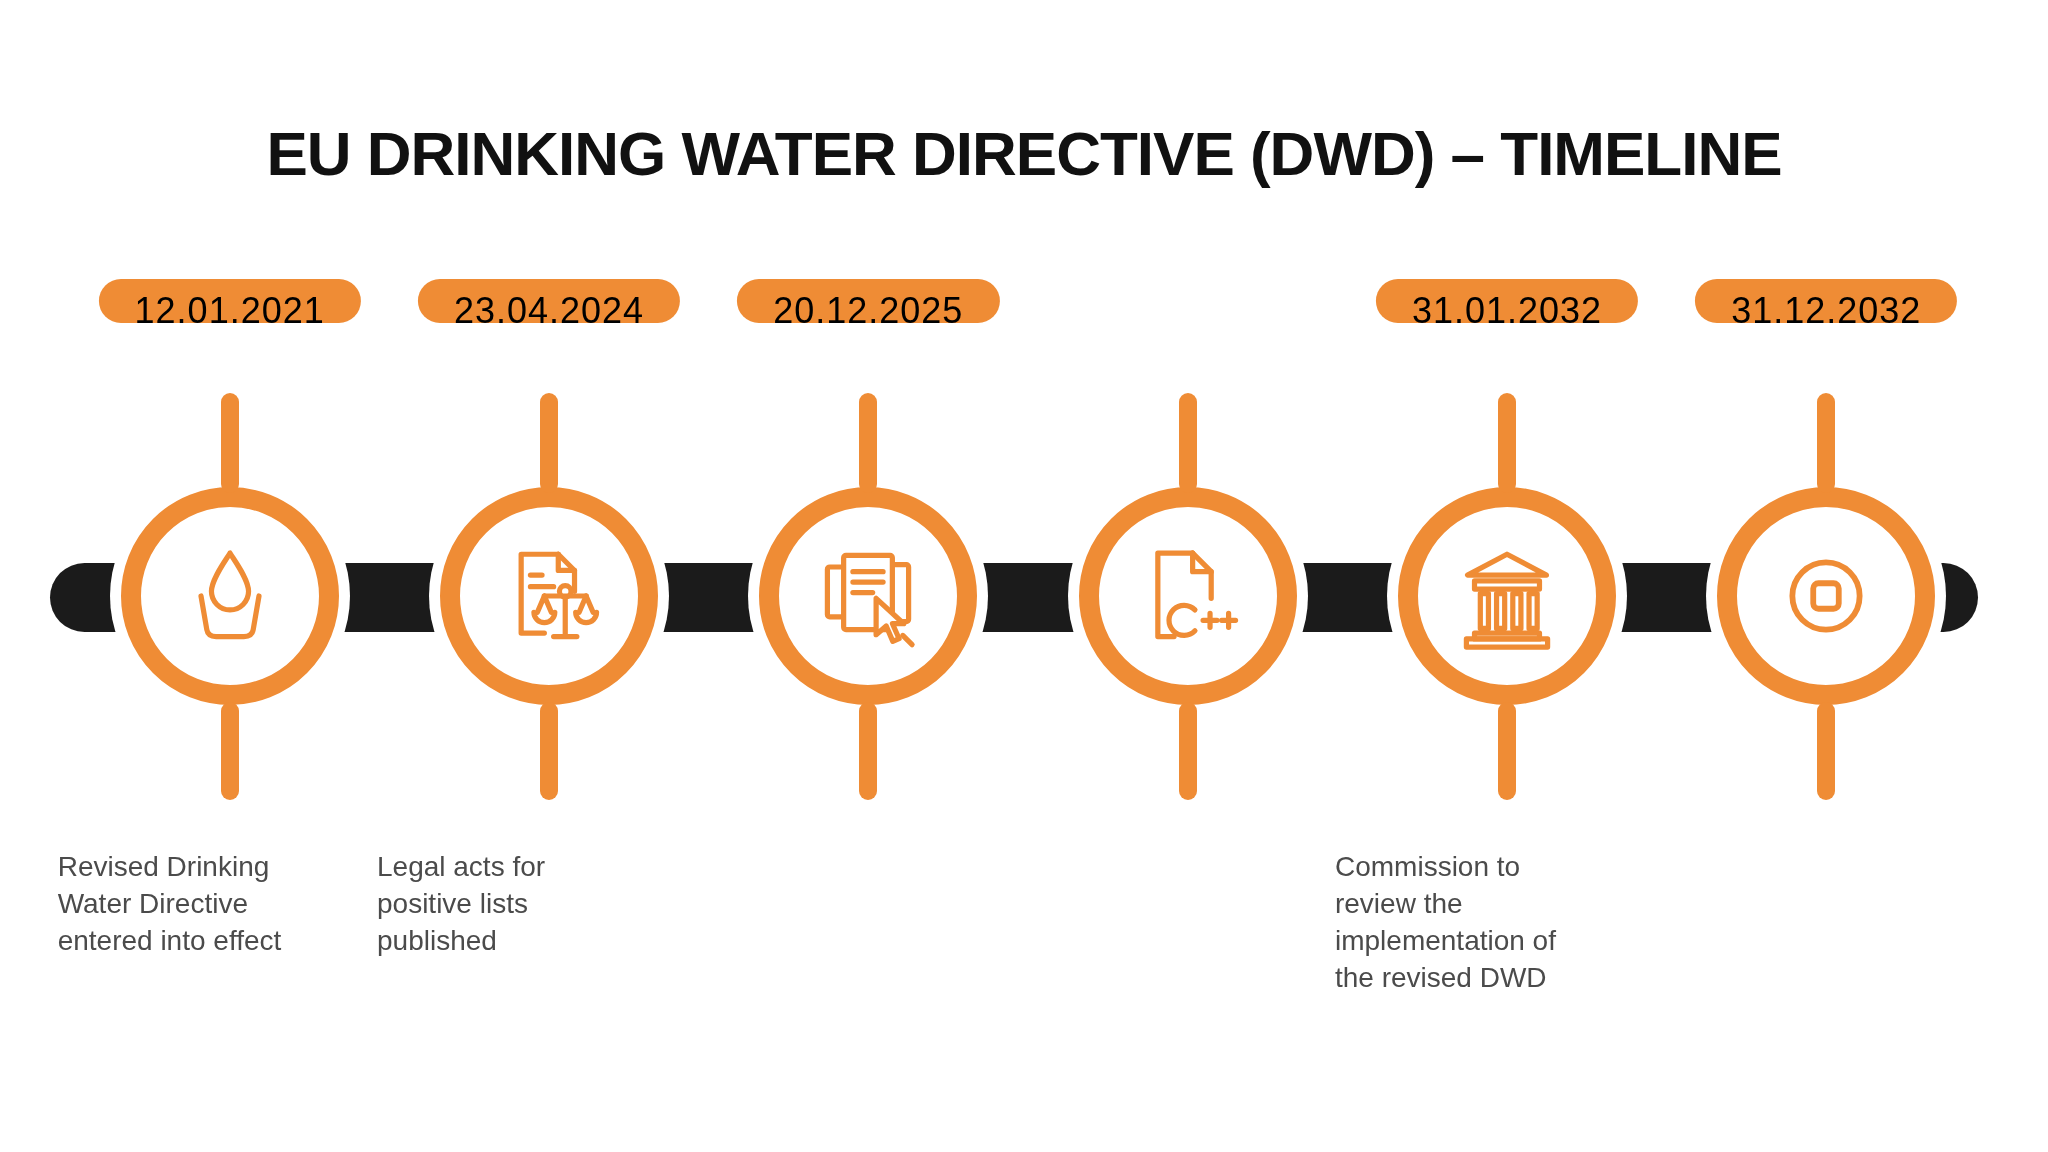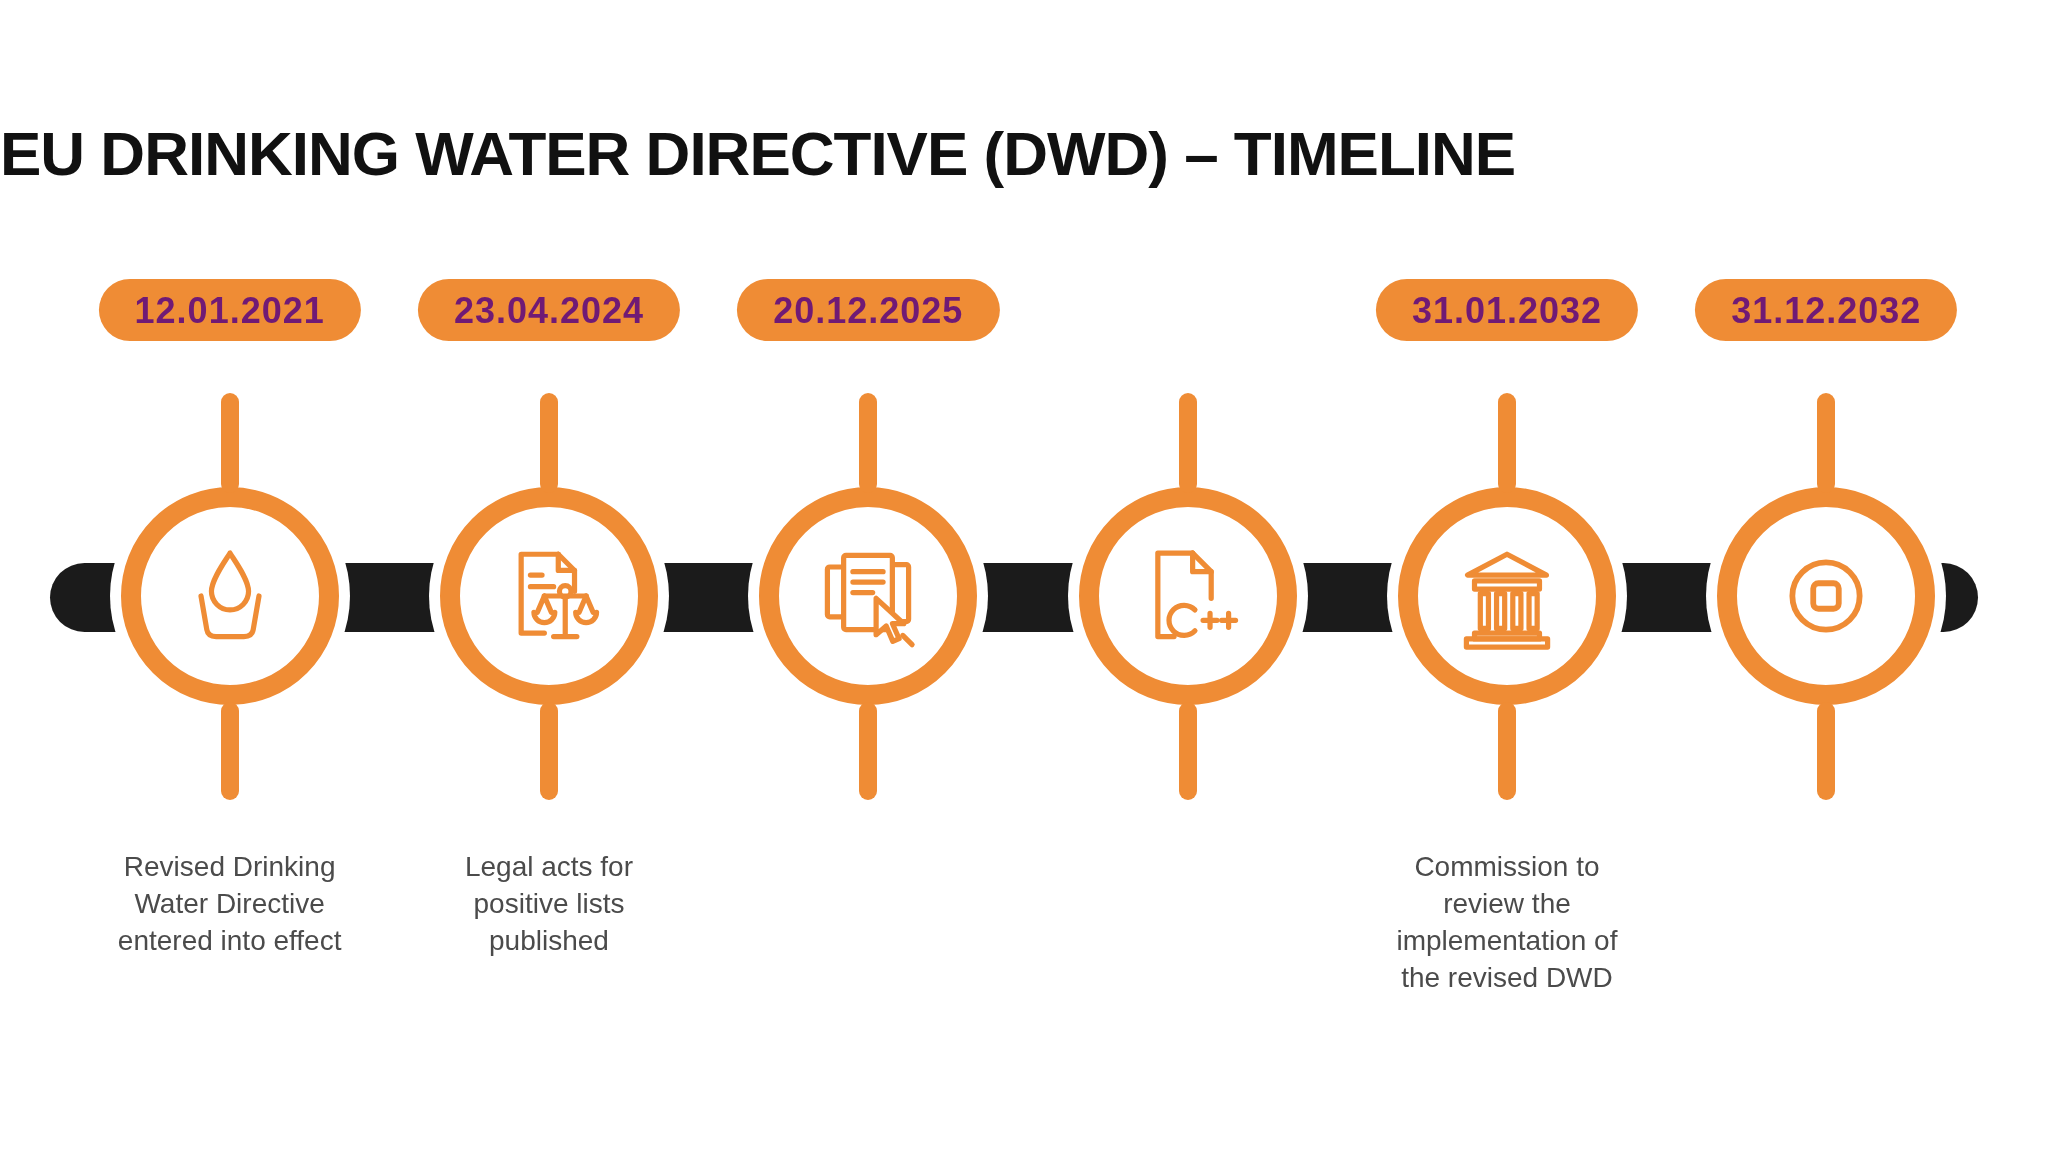--- a/index.html
+++ b/index.html
@@ -13,20 +13,21 @@
   .canvas{
     position:relative;
     width:2048px;height:1152px;
     background:#ffffff;
     overflow:hidden;
     font-family:"Liberation Sans", sans-serif;
   }
   .title{
     position:absolute;
     top:118px;left:0;width:100%;
+    text-align:center;
     font-size:62px;
     font-weight:bold;
     letter-spacing:-1px;
     color:var(--title-black);
     white-space:nowrap;
   }
   .bar{
     position:absolute;
     left:50px;right:70px;
     top:563px;height:69px;
@@ -40,27 +41,27 @@
     display:flex;
   }
   .milestone{
     position:relative;
     flex:1 1 0;
   }
   .pill{
     position:absolute;
     top:279px;left:50%;
     transform:translateX(-50%);
-    height:62px;
+    height:44px;
     padding:0 36px;
     border-radius:32px;
     background:var(--accent-orange);
-    color:#701a75;
+    color:#000000;
     font-size:36px;
-    font-weight:bold;
+    font-weight:normal;
     letter-spacing:1px;
     line-height:63px;
     white-space:nowrap;
     z-index:3;
   }
   .stem{
     position:absolute;
     left:50%;
     width:18px;
     margin-left:-9px;
@@ -86,21 +87,21 @@
   }
   .node svg{
     width:116px;height:116px;
     color:var(--accent-orange);
   }
   .desc{
     position:absolute;
     top:849px;left:50%;
     transform:translateX(-50%);
     width:344px;
-    text-align:center;
+    text-align:left;
     font-size:28px;
     line-height:1.32;
     color:var(--text-gray);
     white-space:pre-line;
   }
 </style>
 </head>
 <body>
 
 <div class="canvas">

